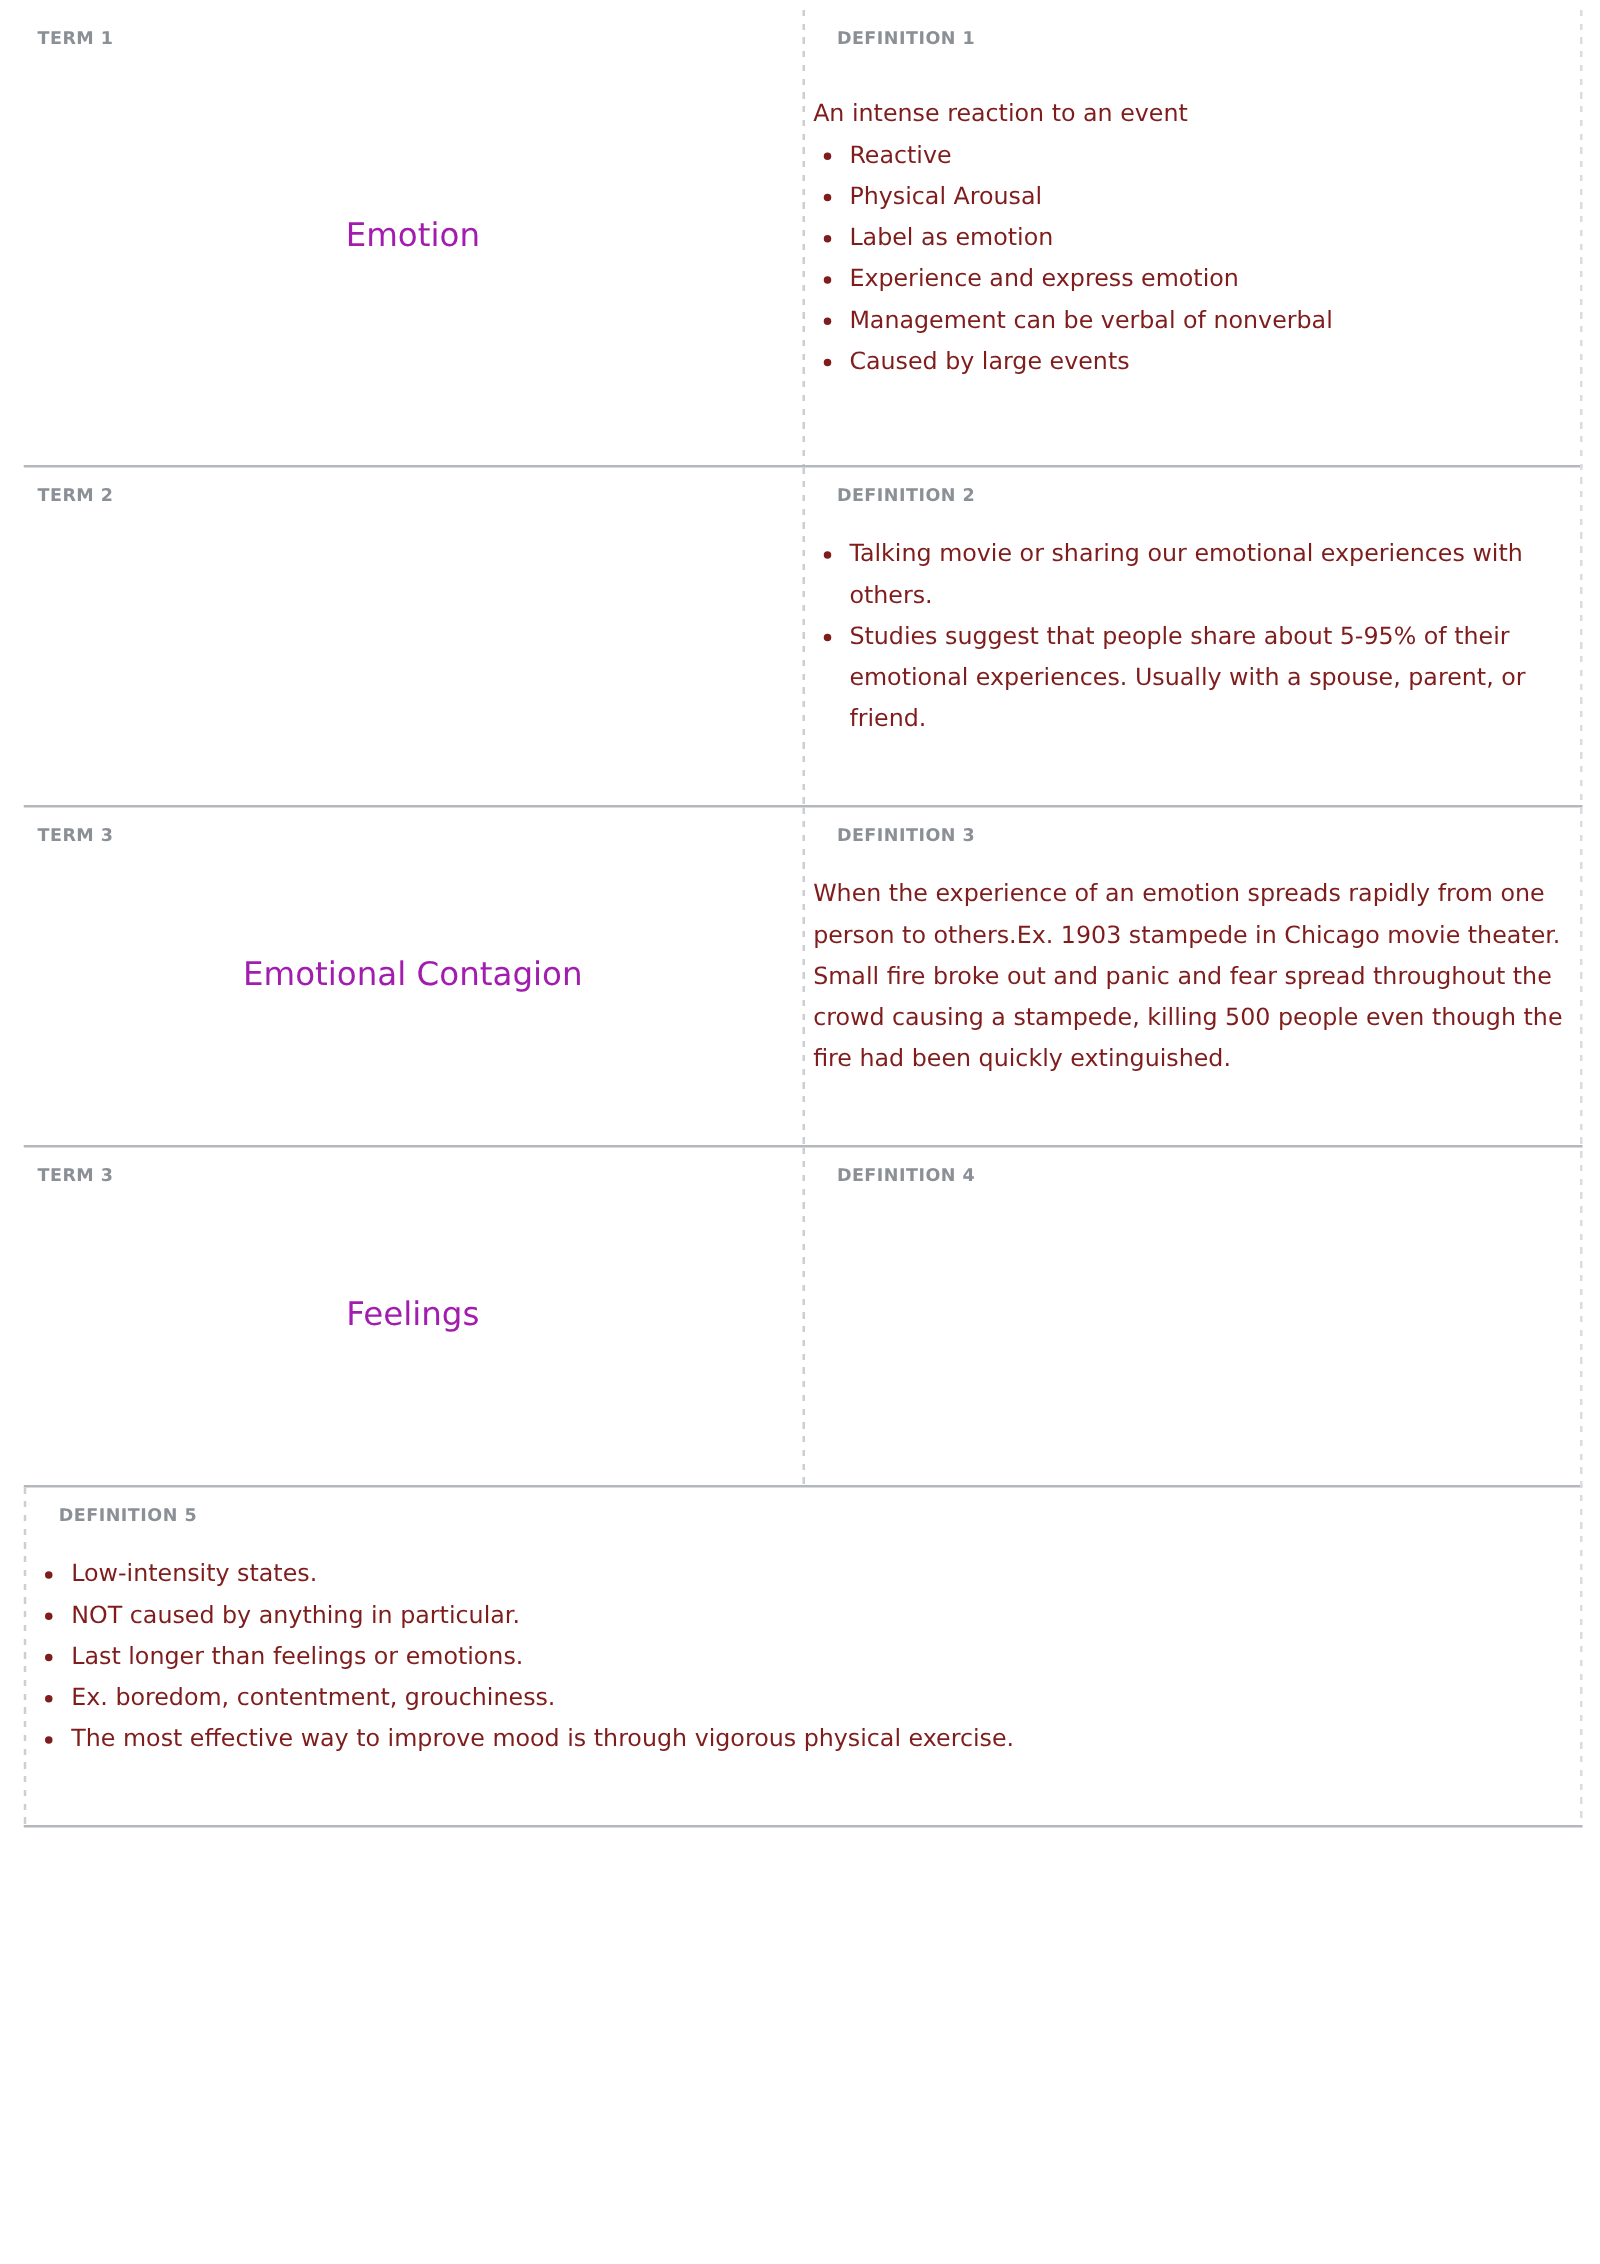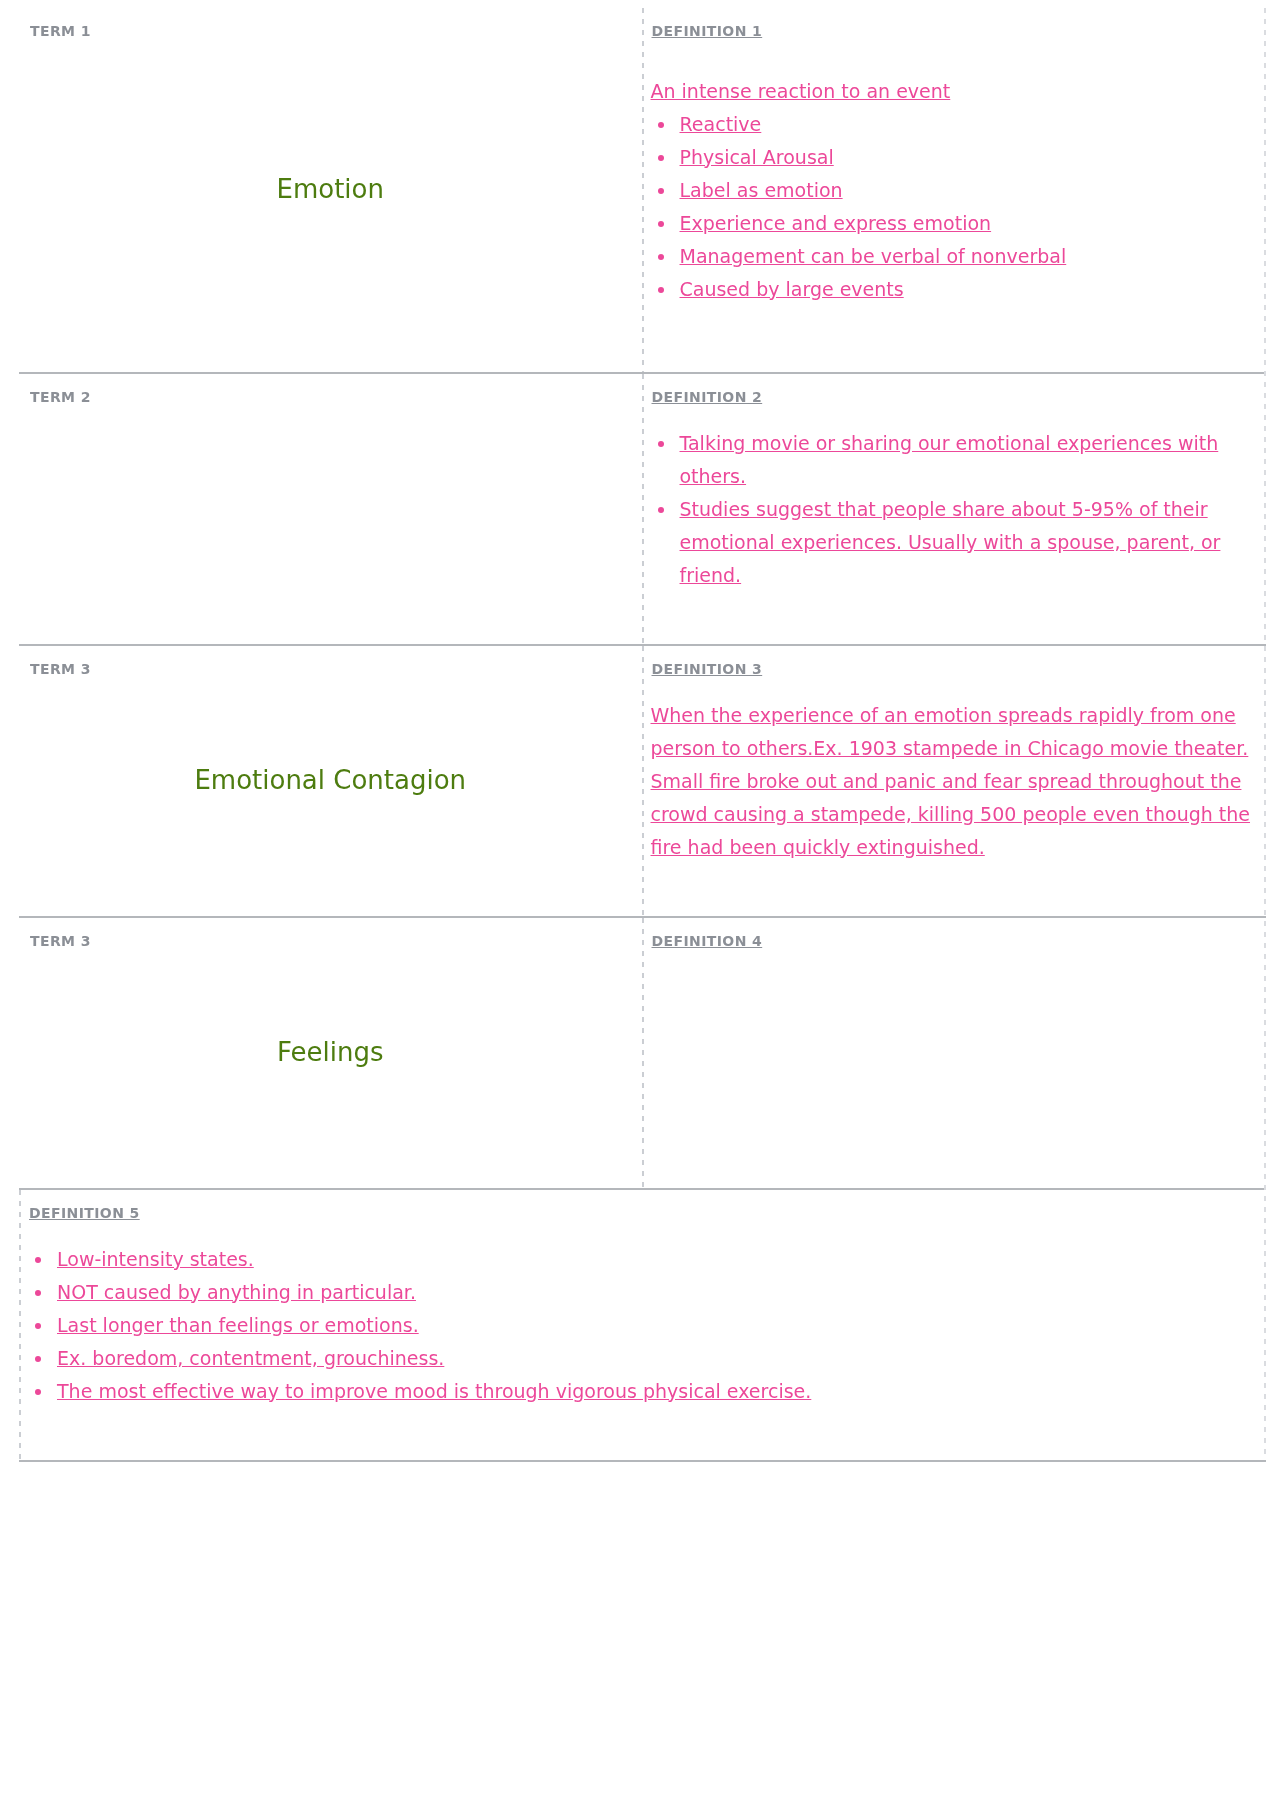--- a/index.html
+++ b/index.html
@@ -46,30 +46,30 @@
   }
   .cell-label {
     position:absolute;
     top:15px;
     font-size:14px;
     font-weight:bold;
     color:var(--label,#8b8f96);
     letter-spacing:0.4px;
   }
   .term-cell .cell-label { left:11px; }
-  .def-cell  .cell-label { left:8px;text-decoration:underline; }
+  .def-cell  .cell-label { left:26px; }
 
   .term-text {
     font-size:26px;
-    color:#4d7c0f;
+    color:#a21caf;
     text-align:center;
     line-height:1.3;
     padding:0 30px;
   }
-  .def-content { font-size:19px; line-height:33px; color:#ec4899;text-decoration:underline; }
+  .def-content { font-size:19px; line-height:33px; color:#7f1d1d; }
   .def-content p { margin:0; }
   .def-content ul {
     margin:0;
     padding-left:26px;
     list-style:disc outside;
   }
   .def-content li { padding-left:3px; }
 
   .table-right-border {
     position:absolute;

